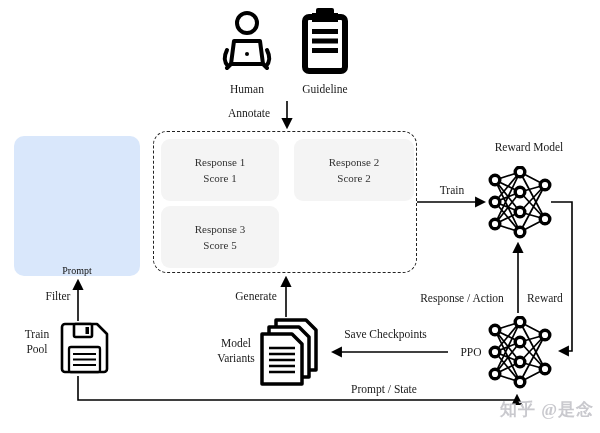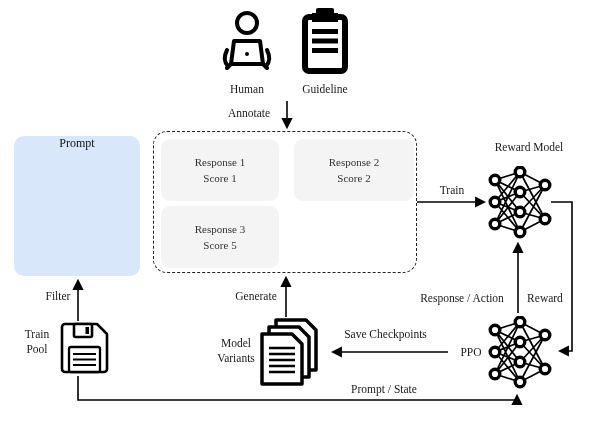--- a/index.html
+++ b/index.html
@@ -20,22 +20,22 @@
     left:153px;top:131px;width:264px;height:142px;
     border:1.6px dashed #222;border-radius:14px;box-sizing:border-box;background:#ffffff;
   }
   .resp-box{
     width:118px;height:62px;background:var(--response-fill);border-radius:9px;
     display:flex;flex-direction:column;align-items:center;justify-content:center;
     font-size:11px;line-height:1.5;color:#333;box-sizing:border-box;
   }
   .prompt-box{
     left:14px;top:136px;width:126px;height:140px;background:var(--prompt-fill);
-    border-radius:10px;display:flex;align-items:flex-start;justify-content:center;
-    font-size:12px;color:#111;
+    border-radius:10px;display:flex;align-items:flex-end;justify-content:center;
+    font-size:10px;color:#111;
   }
   .wm{font-size:17px;font-weight:bold;color:var(--watermark);letter-spacing:1px;}
   svg{display:block;}
   #overlay{position:absolute;left:0;top:0;pointer-events:none;}
 </style>
 </head>
 <body>
 
 <div id="canvas">
 
@@ -167,14 +167,15 @@
       <path d="M78,321 V281" marker-end="url(#arw)"></path>
       <path d="M286,317 V278" marker-end="url(#arw)"></path>
       <path d="M417,202 H484" marker-end="url(#arw)"></path>
       <path d="M518,313 V244" marker-end="url(#arw)"></path>
       <path d="M551,202 H572 V351 H560" marker-end="url(#arw)"></path>
       <path d="M448,352 H333" marker-end="url(#arw)"></path>
       <path d="M78,376 V400 H517 V396" marker-end="url(#arw)"></path>
     </g>
   </svg>
 
+  <div class="abs wm" style="left:500px;top:398px">知乎 @是念</div>
 
 </div>
 
 </body></html>

